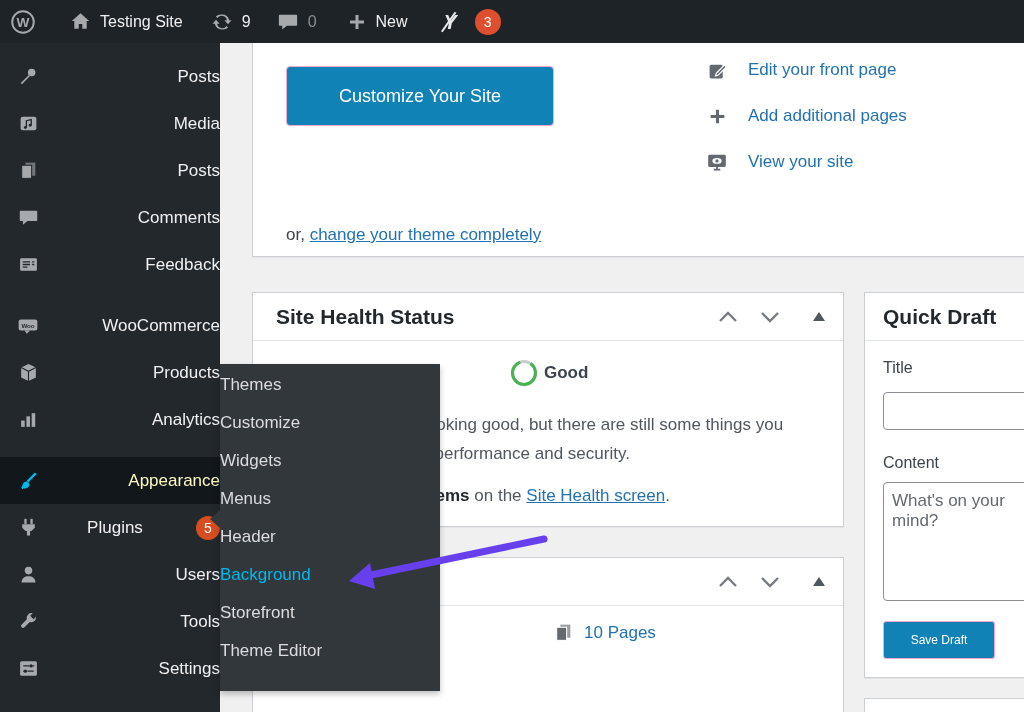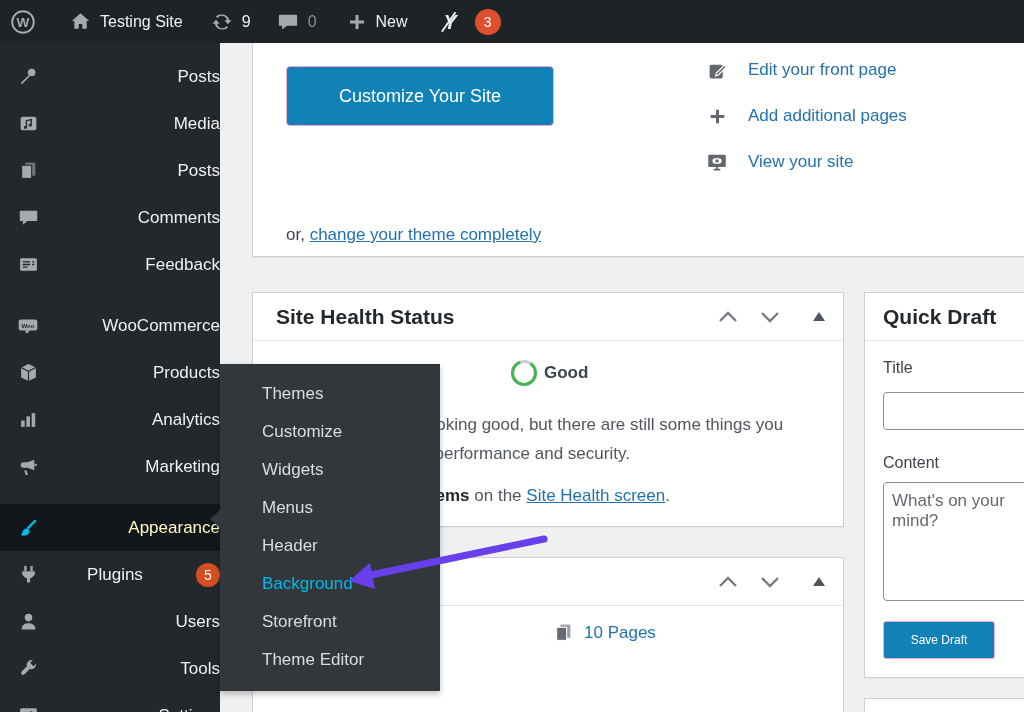--- a/index.html
+++ b/index.html
@@ -26,21 +26,21 @@
   .side-item.active { background:#12171c; color:#fef9c3; }
   .side-item.active .s-icon { color:#00b9eb; }
   .plug-badge { min-width:24px; height:24px; border-radius:50%; background:#d54e21; color:#fff;
     font-size:14px; display:flex; align-items:center; justify-content:center; margin-left:6px; }
 
   
   .flyout { position:absolute; left:220px; top:364px; width:220px; height:327px; background:#32373c;
     padding-top:11px; z-index:6; box-shadow:0 3px 6px rgba(0,0,0,.25); }
   .flyout:before { content:""; position:absolute; left:-10px; top:146px; width:0; height:0;
     border-top:9px solid transparent; border-bottom:9px solid transparent; border-right:10px solid #32373c; }
-  .fly-item { height:38px; display:flex; align-items:center; padding-left:42px; color:#dcdcde;
+  .fly-item { height:38px; display:flex; color:#dcdcde;
     font-size:17px; cursor:pointer; }
   .fly-item.active { color:#00b9eb; }
 
   
   .panel { position:absolute; background:#fff; border:1px solid #ccd0d4; box-shadow:0 1px 1px rgba(0,0,0,.04); }
   .welcome { left:252px; top:43px; width:780px; height:214px; border-top:none; }
   .btn-primary { position:absolute; background:#1082b6; border:1px solid #f9a8d4; color:#fff;
     border-radius:4px; font-size:18px; cursor:pointer; font-family:inherit; }
   .cys-btn { left:33px; top:23px; width:268px; height:60px; }
   .or-line { position:absolute; left:33px; top:150px; font-size:17px; color:#3c434a;margin-top:32px; }
@@ -212,30 +212,20 @@
     <div class="side-item">
       <span class="s-icon">
           <svg width="21" height="21" viewBox="0 0 20 20" fill="currentColor">
             <rect x="3" y="11" width="3.4" height="6"></rect>
             <rect x="8" y="7" width="3.4" height="10"></rect>
             <rect x="13" y="4" width="3.4" height="13"></rect>
           </svg>
         </span>
       <span>Analytics</span>
     </div>
-    <div class="side-item">
-      <span class="s-icon">
-          <svg width="21" height="21" viewBox="0 0 20 20" fill="currentColor">
-            <path d="M15.5 3.5v10l-6.5-2.3H5.2a2.6 2.6 0 0 1 0-5.2H9z"></path>
-            <path d="M6 13.7l1.2 4.3h2.2l-1.2-4.3z"></path>
-            <circle cx="16.8" cy="8.5" r="1.2"></circle>
-          </svg>
-        </span>
-      <span>Marketing</span>
-    </div>
     <div class="side-gap"></div>
     <div class="side-item active">
       <span class="s-icon">
           <svg width="21" height="21" viewBox="0 0 20 20" fill="currentColor">
             <path d="M9.8 11.8 8.2 10.2 15.8 2.5l2.2 1z"></path>
             <path d="M8 11c1.6 0 3 1.4 3 3 0 2-2.4 3.6-5.4 3.6-1.3 0-2.3-.4-2.9-.9 1-.5 1.2-1.4 1.6-2.5C4.8 12.3 6.3 11 8 11z"></path>
           </svg>
         </span>
       <span>Appearance</span>
     </div>

